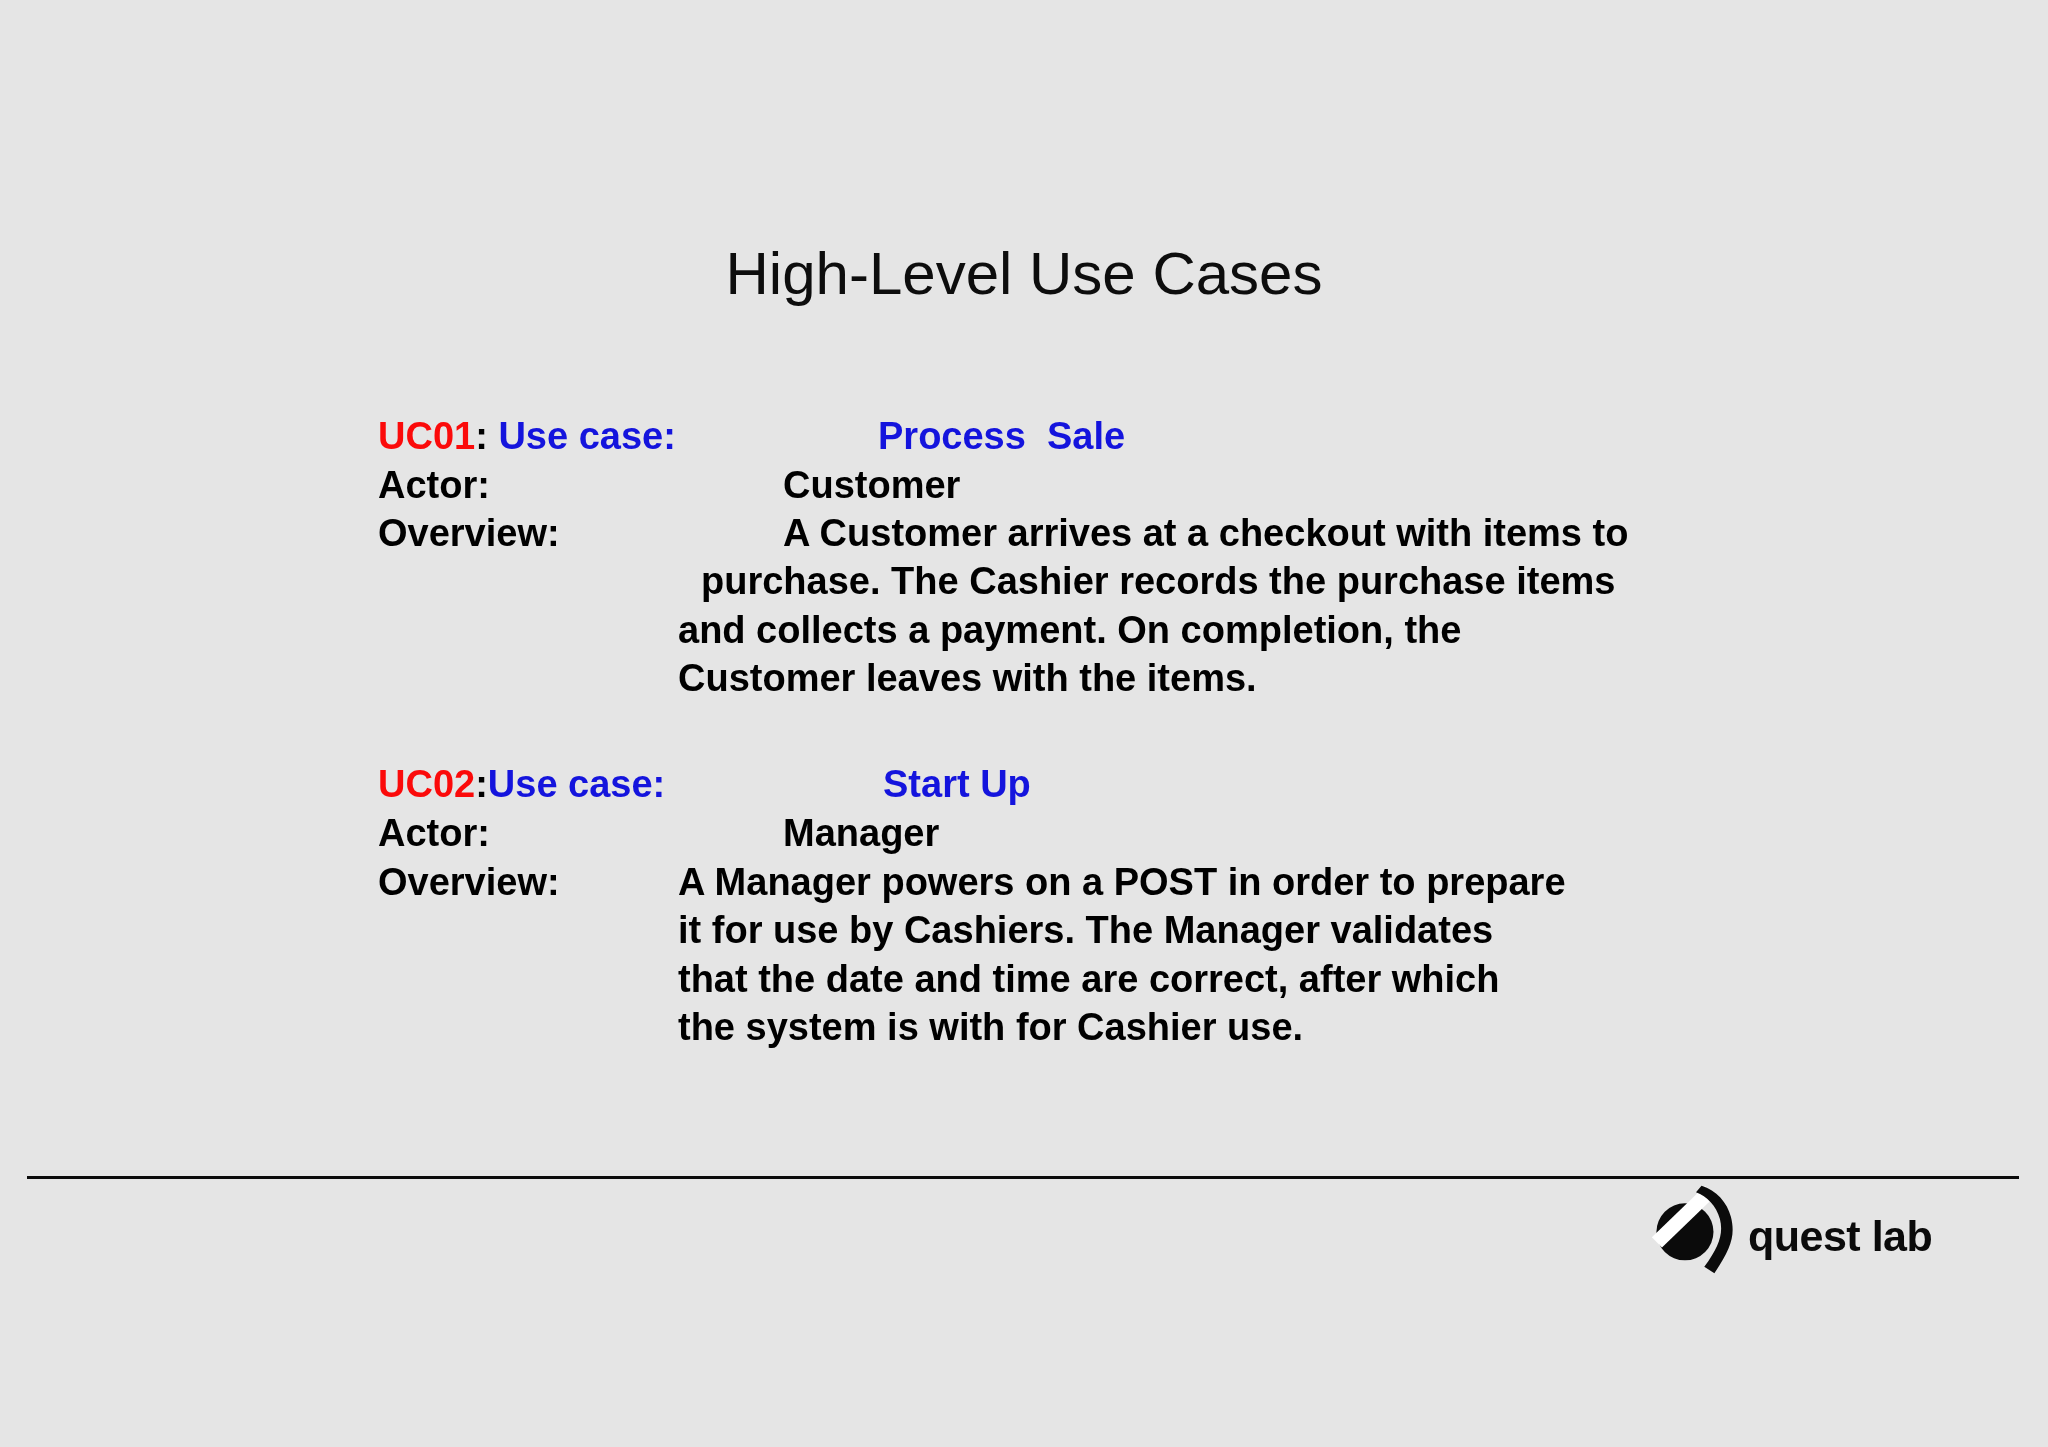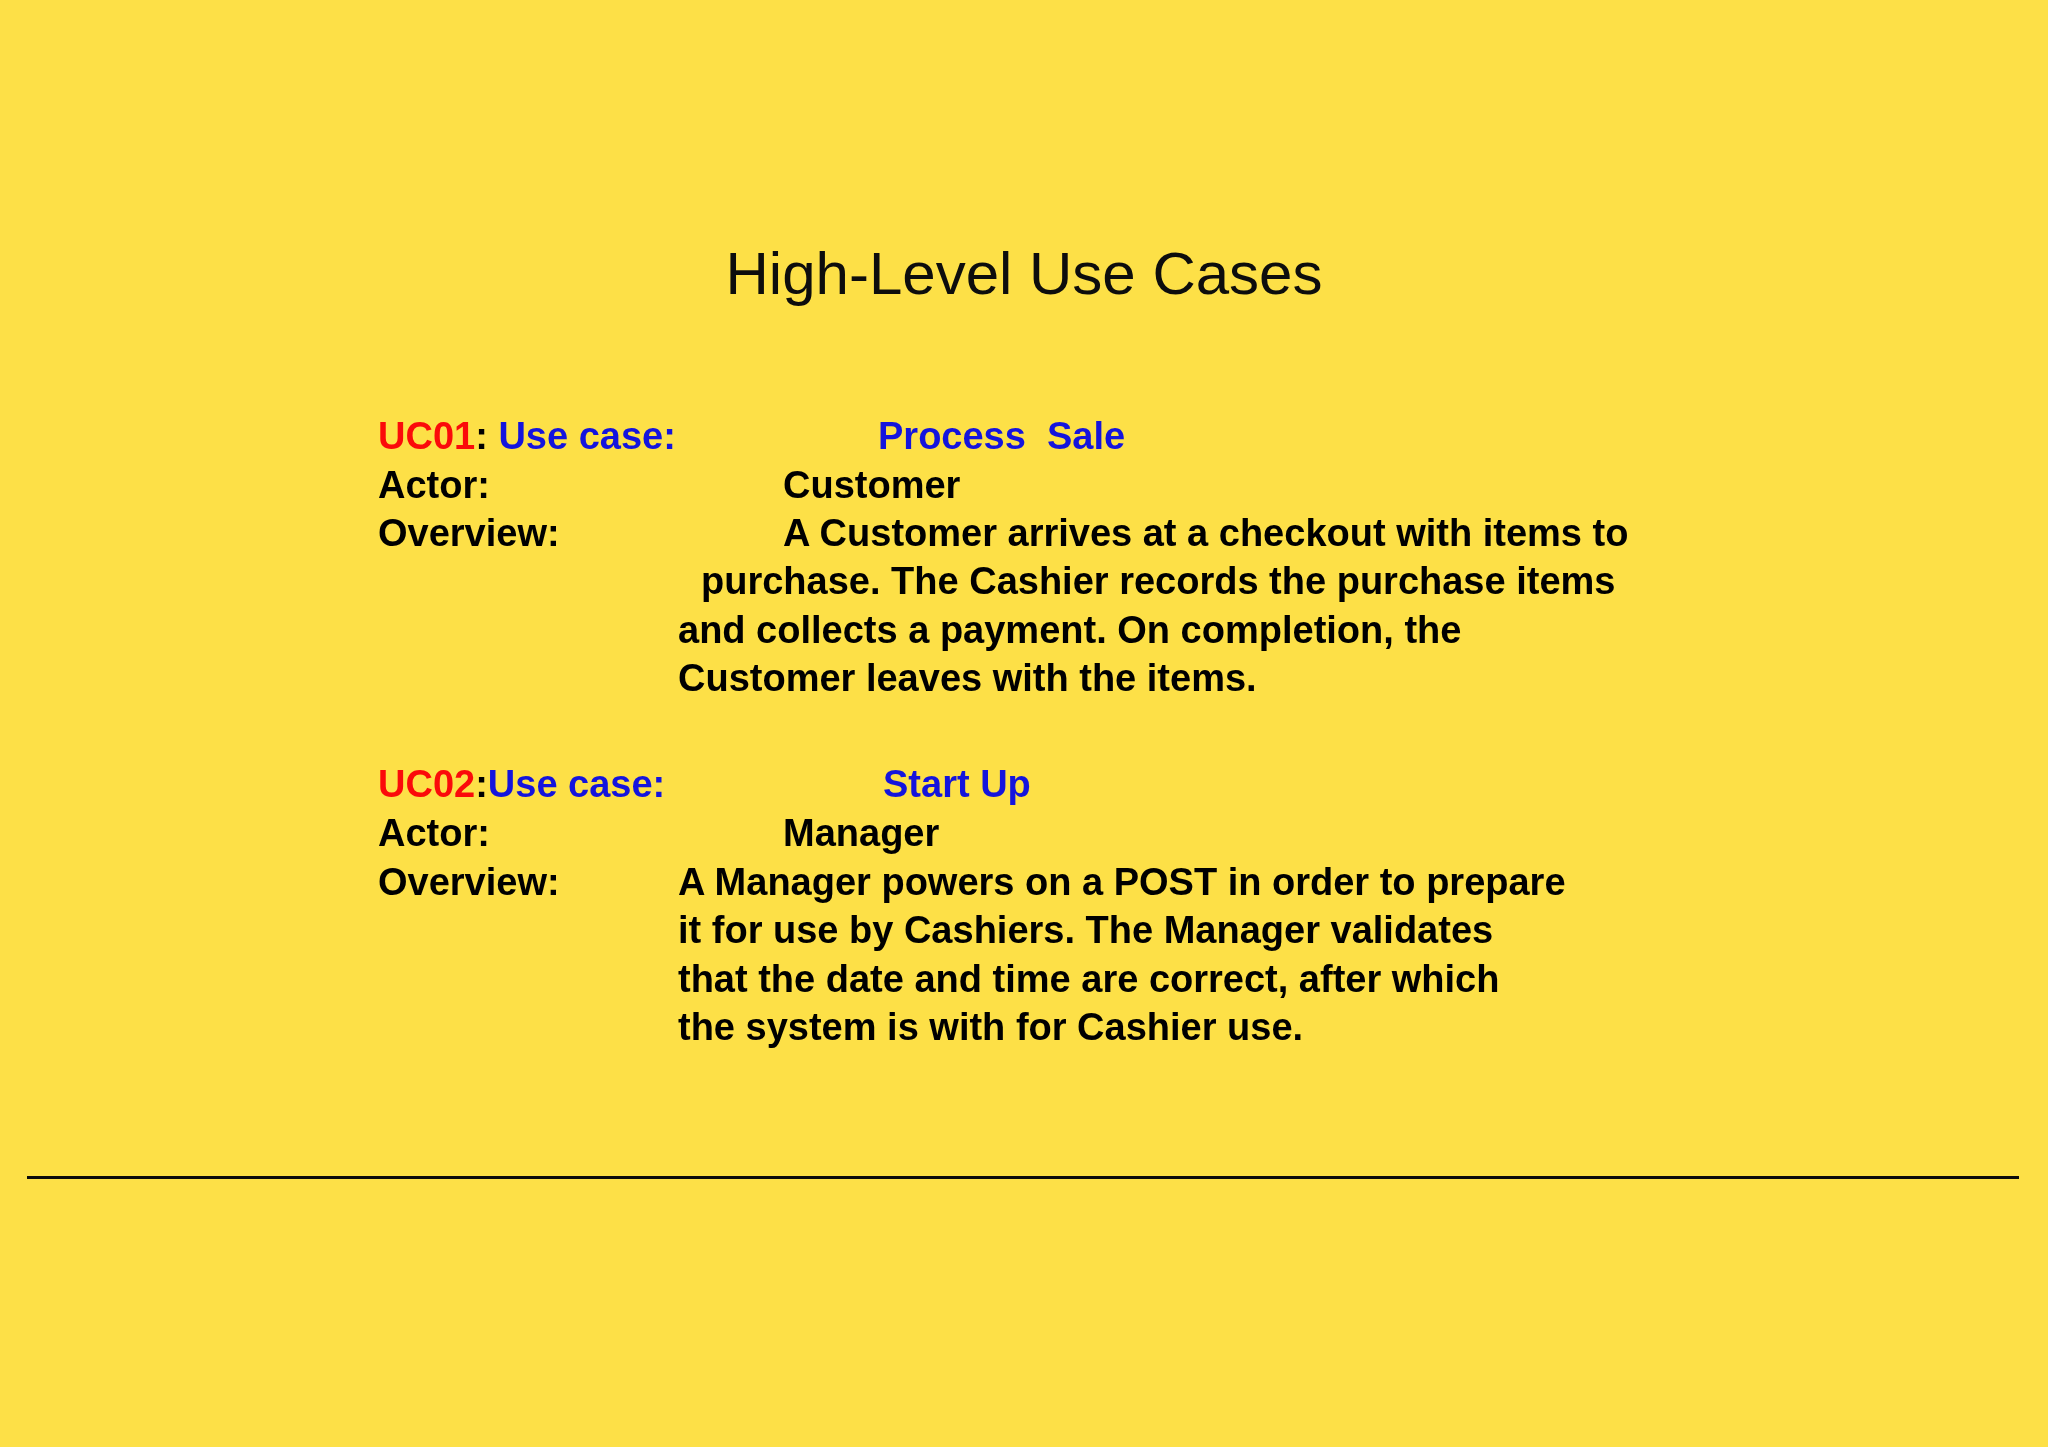--- a/index.html
+++ b/index.html
@@ -1,19 +1,19 @@
 <!DOCTYPE html>
 <html style="--uc_id_red: #fb0a0a; --use_case_blue: #1414dd; --text_black: #000000;"><head>
 <meta charset="utf-8">
 <style>
   html,body{margin:0;padding:0;background:#ffffff;}
   .slide{
     position:relative;
     width:2048px;height:1447px;
-    background:#fde047;
+    background:#e5e5e5;
     overflow:hidden;
     font-family:"Liberation Sans","DejaVu Sans",sans-serif;
     color:var(--text_black,#000);
   }
   .title{
     position:absolute;top:238px;left:0;width:2048px;
     text-align:center;
     font-size:60px;font-weight:400;line-height:72px;
     color:#0d0d0d;
     letter-spacing:0px;
@@ -90,14 +90,22 @@
     <div class="line" style="top:943px;text-align:center;">
       <span class="seg t" style="left:678px;">that the date and time are correct, after which</span>
     </div>
     <div class="line" style="top:991px;">
       <span class="seg t" style="left:678px;">the system is with for Cashier use.</span>
     </div>
   </div>
 
   <div class="divider"></div>
 
+  <div class="logo">
+    <svg width="92" height="92" viewBox="0 0 100 100" aria-hidden="true">
+      <ellipse cx="38" cy="52" rx="31" ry="31" fill="#0b0b0b"></ellipse>
+      <polygon points="2,58 60,2 71,13 13,69" fill="#ffffff"></polygon>
+      <path d="M 56 2 C 72 7 84 20 88 36 C 93 56 88 70 70 97 L 59 90 C 75 68 80 54 76 38 C 72 24 62 13 50 9 Z" fill="#0b0b0b"></path>
+    </svg>
+    <span class="logo-text">quest lab</span>
+  </div>
 
 </div>
 
 </body></html>

